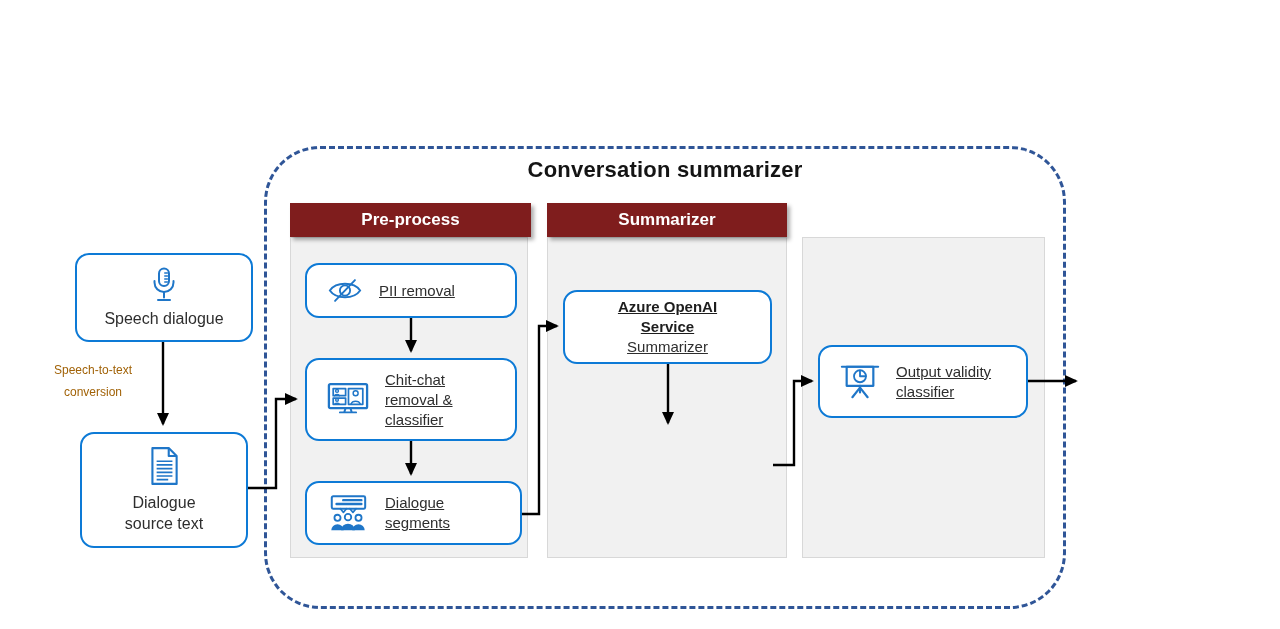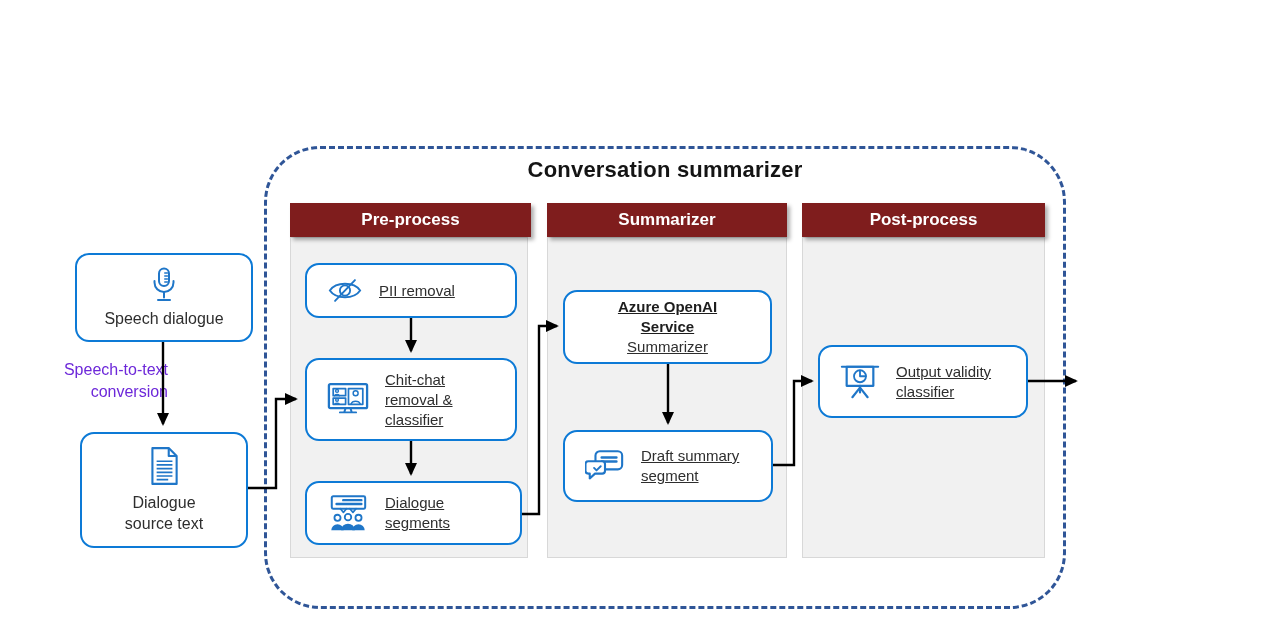--- a/index.html
+++ b/index.html
@@ -15,40 +15,37 @@
          box-shadow:3px 3px 4px rgba(0,0,0,.32);z-index:2;}
   .col-panel{position:absolute;background:#F1F1F1;border:1px solid #D8D8D8;z-index:1;}
   .arrows{position:absolute;left:0;top:0;z-index:3;pointer-events:none;}
   .node{position:absolute;background:#fff;border:2.5px solid #0D7AD6;border-radius:14px;
          display:flex;align-items:center;z-index:4;}
   .node.row{flex-direction:row;justify-content:flex-start;padding-left:20px;gap:16px;}
   .node.col{flex-direction:column;justify-content:center;text-align:center;}
   .lbl{font-size:15px;line-height:20px;color:#2e2e2e;text-decoration:underline;}
   .lbl-lg{font-size:16px;line-height:21px;color:#2e2e2e;}
   .b{font-weight:700;color:#1d1d1d;}
-  .stt-label{position:absolute;left:18px;top:359px;width:150px;text-align:right;
-         font-size:16px;line-height:22px;color:#6d28d9;z-index:2;}
+  .stt-label{position:absolute;left:18px;top:359px;width:150px;text-align:center;
+         font-size:12px;line-height:22px;color:#a16207;z-index:2;}
   .ic{flex:0 0 auto;display:block;}
 </style>
 </head>
 <body>
 
 <div class="stage">
 
   <div class="dashed-container"></div>
   <div class="diagram-title">Conversation summarizer</div>
 
   <div class="col-header" style="left:290px;top:203px;width:241px;">
       <span>Pre-process</span>
     </div>
   <div class="col-header" style="left:547px;top:203px;width:240px;">
       <span>Summarizer</span>
-    </div>
-  <div class="col-header" style="left:802px;top:203px;width:243px;">
-      <span>Post-process</span>
     </div>
 
   <div class="col-panel" style="left:290px;top:237px;width:238px;height:321px;"></div>
   <div class="col-panel" style="left:547px;top:237px;width:240px;height:321px;"></div>
   <div class="col-panel" style="left:802px;top:237px;width:243px;height:321px;"></div>
 
   <svg class="arrows" width="1280" height="629" viewBox="0 0 1280 629">
     <defs>
       <marker id="ah" markerWidth="5.4" markerHeight="5" refX="4.6" refY="2.5" orient="auto" markerUnits="strokeWidth">
         <path d="M0,0 L5.4,2.5 L0,5 Z" fill="#000"></path>
@@ -155,34 +152,20 @@
       <div class="lbl">segments</div>
     </div>
   </div>
 
   <div class="node col" style="left:563px;top:290px;width:209px;height:74px;">
     <div class="lbl b">Azure OpenAI</div>
     <div class="lbl b">Service</div>
     <div class="lbl">Summarizer</div>
   </div>
 
-  <div class="node row" style="left:563px;top:430px;width:210px;height:72px;">
-    <svg class="ic" width="40" height="35" viewBox="0 0 42 36">
-      <g fill="none" stroke="#1F76C8" stroke-width="2.2" stroke-linecap="round" stroke-linejoin="round">
-        <rect x="11" y="2" width="28" height="19" rx="4.5"></rect>
-        <path d="M17.5,8.5 H33 M17.5,12.8 H33" stroke-width="2.6"></path>
-        <path d="M6.5,12.5 h11.5 a3,3 0 0 1 3,3 v7 a3,3 0 0 1 -3,3 h-7.5 l-5.5,5 v-5 h-1.5 a3,3 0 0 1 -3,-3 v-7 a3,3 0 0 1 3,-3 z" fill="#fff"></path>
-        <path d="M9.5,19.5 l2.6,2.6 4.4,-4.4" stroke-width="2"></path>
-      </g>
-    </svg>
-    <div>
-      <div class="lbl">Draft summary</div>
-      <div class="lbl">segment</div>
-    </div>
-  </div>
 
   <div class="node row" style="left:818px;top:345px;width:210px;height:73px;">
     <svg class="ic" width="40" height="37" viewBox="0 0 42 38">
       <g fill="none" stroke="#1F76C8" stroke-width="2.3" stroke-linecap="round" stroke-linejoin="round">
         <path d="M2,3.5 H40"></path>
         <rect x="7" y="3.5" width="28" height="20"></rect>
         <circle cx="21" cy="13.5" r="6.3" stroke-width="1.9"></circle>
         <path d="M21,13.5 V7.5 M21,13.5 H27" stroke-width="1.9"></path>
         <path d="M21,23.5 V30.5"></path>
         <path d="M21,25.5 L13,35.5 M21,25.5 L29,35.5"></path>

